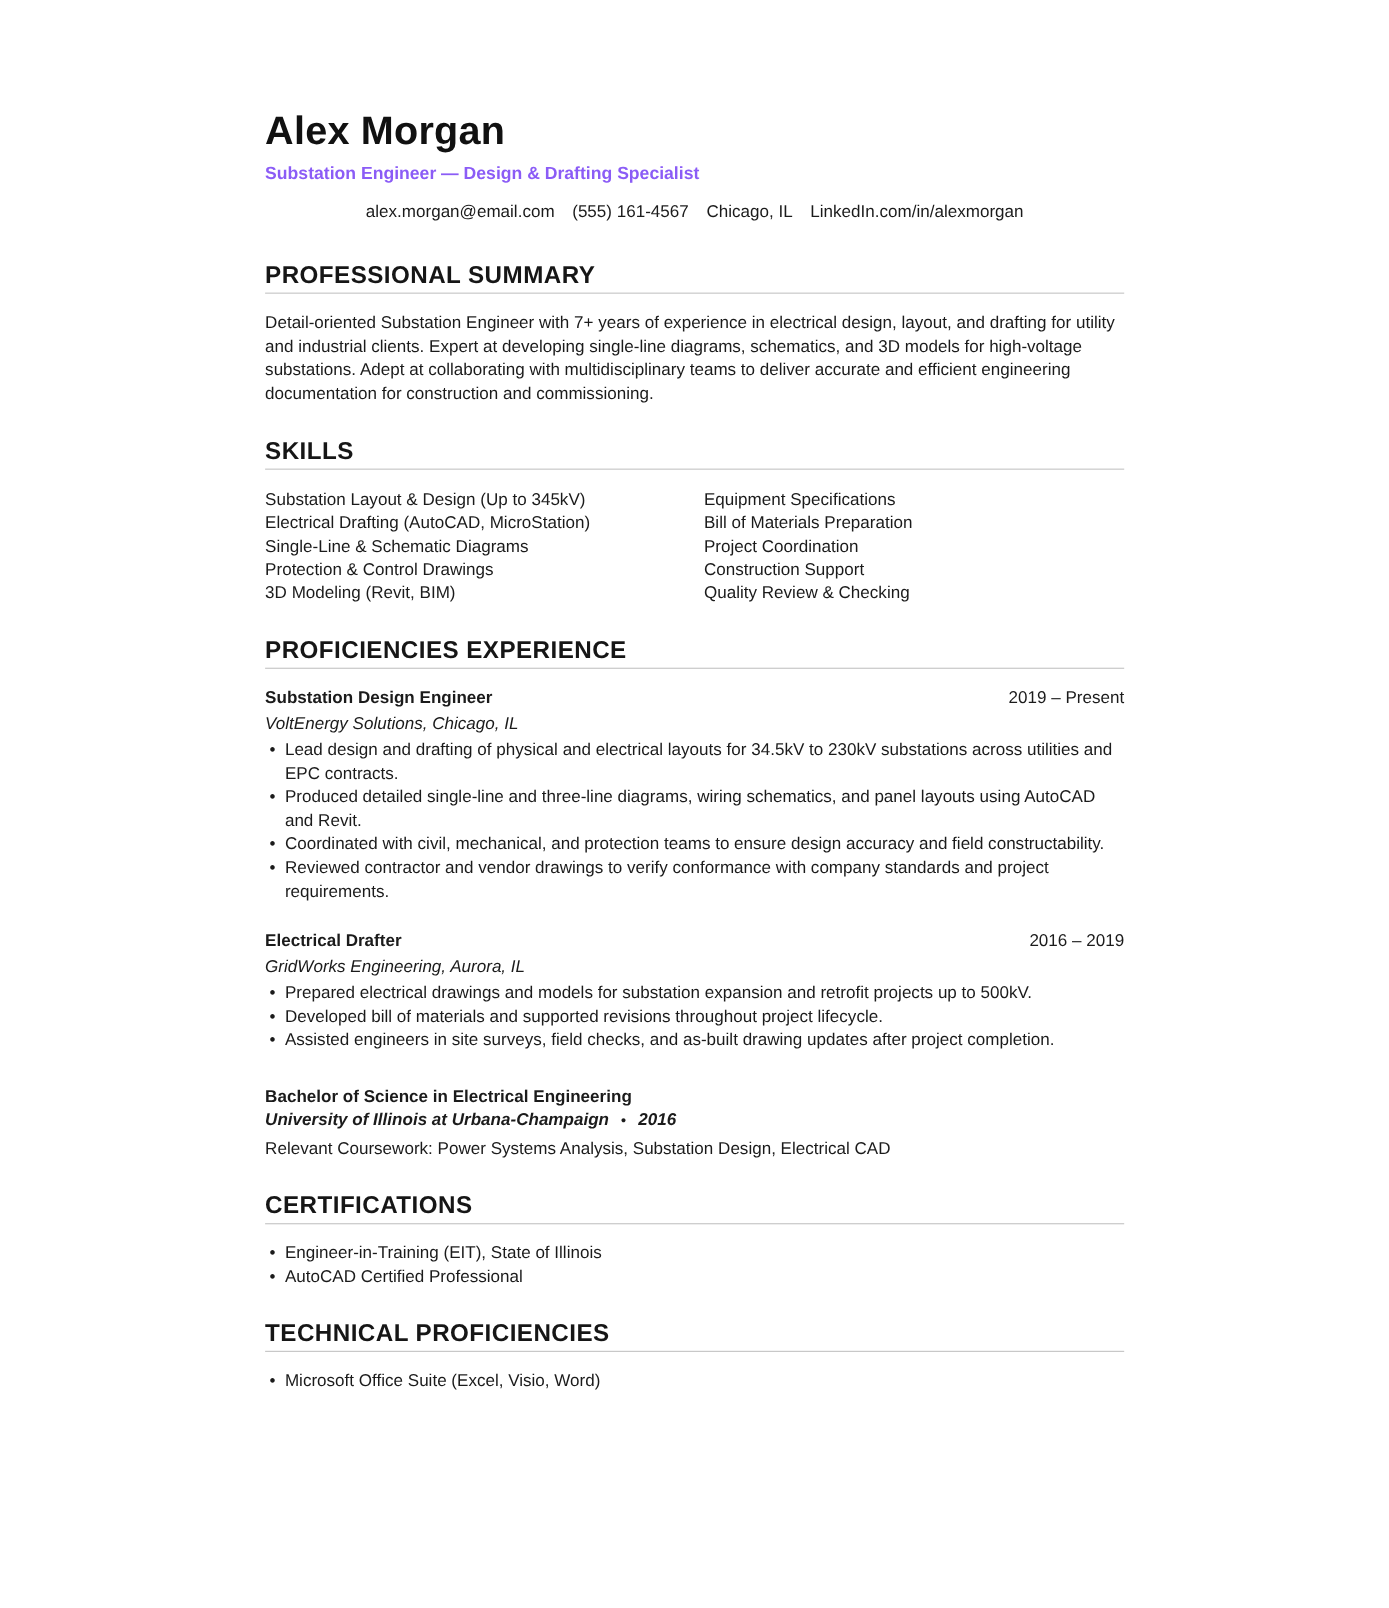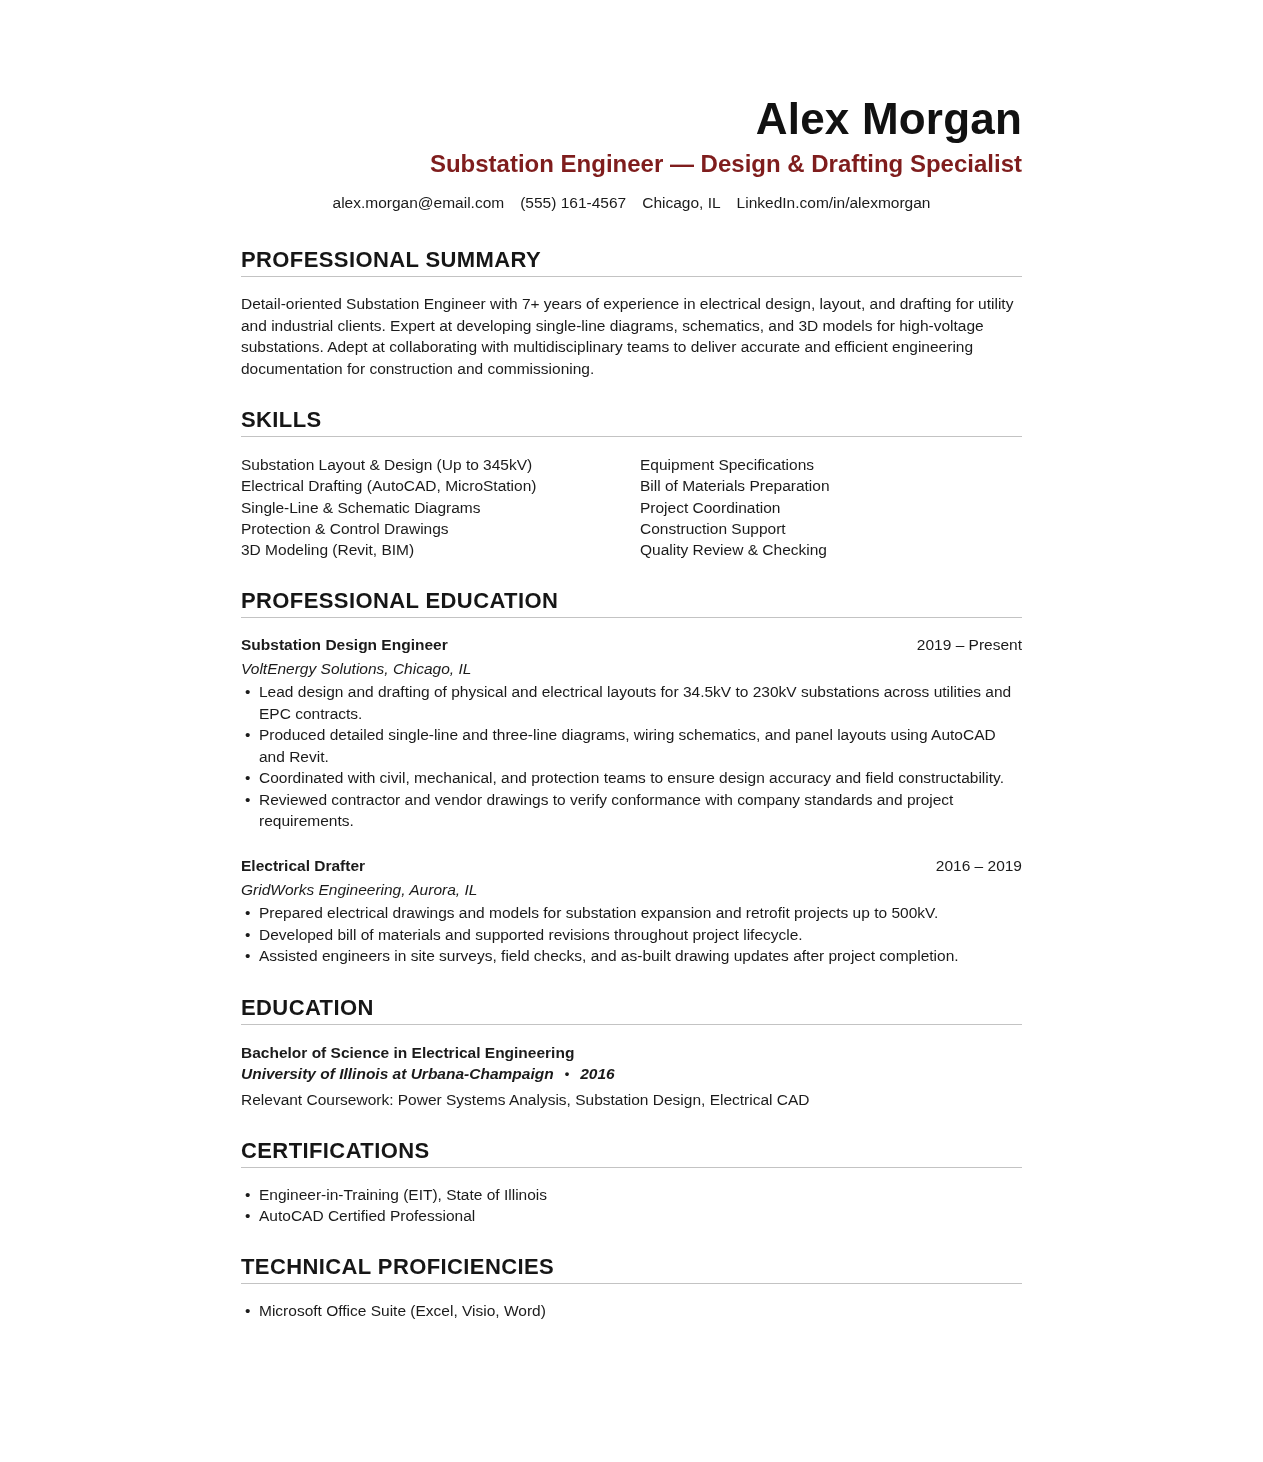--- a/index.html
+++ b/index.html
@@ -16,33 +16,33 @@
     font-size: 15.5px;
   }
   .resume {
     width: 781px;
     margin: 0 auto;
     padding-top: 97px;
   }
   
   .name {
     margin: 0;
-    font-size: 44px;
+    font-size: 36px;
     font-weight: 700;
     line-height: 44px;
-    text-align: right;
+    text-align: left;
     letter-spacing: 0.2px;
     color: #111111;
   }
   .subtitle {
     margin-top: 9px;
-    text-align: right;
-    font-size: 24px;
-    font-weight: 700;
-    color: #7f1d1d;
+    text-align: left;
+    font-size: 16px;
+    font-weight: 700;
+    color: #8b5cf6;
   }
   .contact-row {
     margin-top: 16px;
     display: flex;
     justify-content: center;
     gap: 16px;
     font-size: 15.5px;
     color: #1b1b1b;
   }
   
@@ -161,21 +161,21 @@
         <div class="skill-line">Equipment Specifications</div>
         <div class="skill-line">Bill of Materials Preparation</div>
         <div class="skill-line">Project Coordination</div>
         <div class="skill-line">Construction Support</div>
         <div class="skill-line">Quality Review &amp; Checking</div>
       </div>
     </div>
   </div>
 
   <div class="section">
-    <h2 class="section-heading">PROFESSIONAL EDUCATION</h2>
+    <h2 class="section-heading">PROFICIENCIES EXPERIENCE</h2>
 
     <div class="job">
       <div class="job-header">
         <span class="job-title">Substation Design Engineer</span>
         <span class="job-dates">2019 – Present</span>
       </div>
       <div class="company">VoltEnergy Solutions, Chicago, IL</div>
       <ul class="bullets">
         <li>Lead design and drafting of physical and electrical layouts for 34.5kV to 230kV substations across utilities and EPC contracts.</li>
         <li>Produced detailed single-line and three-line diagrams, wiring schematics, and panel layouts using AutoCAD and Revit.</li>
@@ -192,21 +192,20 @@
       <div class="company">GridWorks Engineering, Aurora, IL</div>
       <ul class="bullets">
         <li>Prepared electrical drawings and models for substation expansion and retrofit projects up to 500kV.</li>
         <li>Developed bill of materials and supported revisions throughout project lifecycle.</li>
         <li>Assisted engineers in site surveys, field checks, and as-built drawing updates after project completion.</li>
       </ul>
     </div>
   </div>
 
   <div class="section">
-    <h2 class="section-heading">EDUCATION</h2>
     <div class="degree">Bachelor of Science in Electrical Engineering</div>
     <div class="school-line">
       <span>University of Illinois at Urbana-Champaign</span>
       <span class="dot-sep">•</span>
       <span>2016</span>
     </div>
     <div class="coursework">Relevant Coursework: Power Systems Analysis, Substation Design, Electrical CAD</div>
   </div>
 
   <div class="section">

